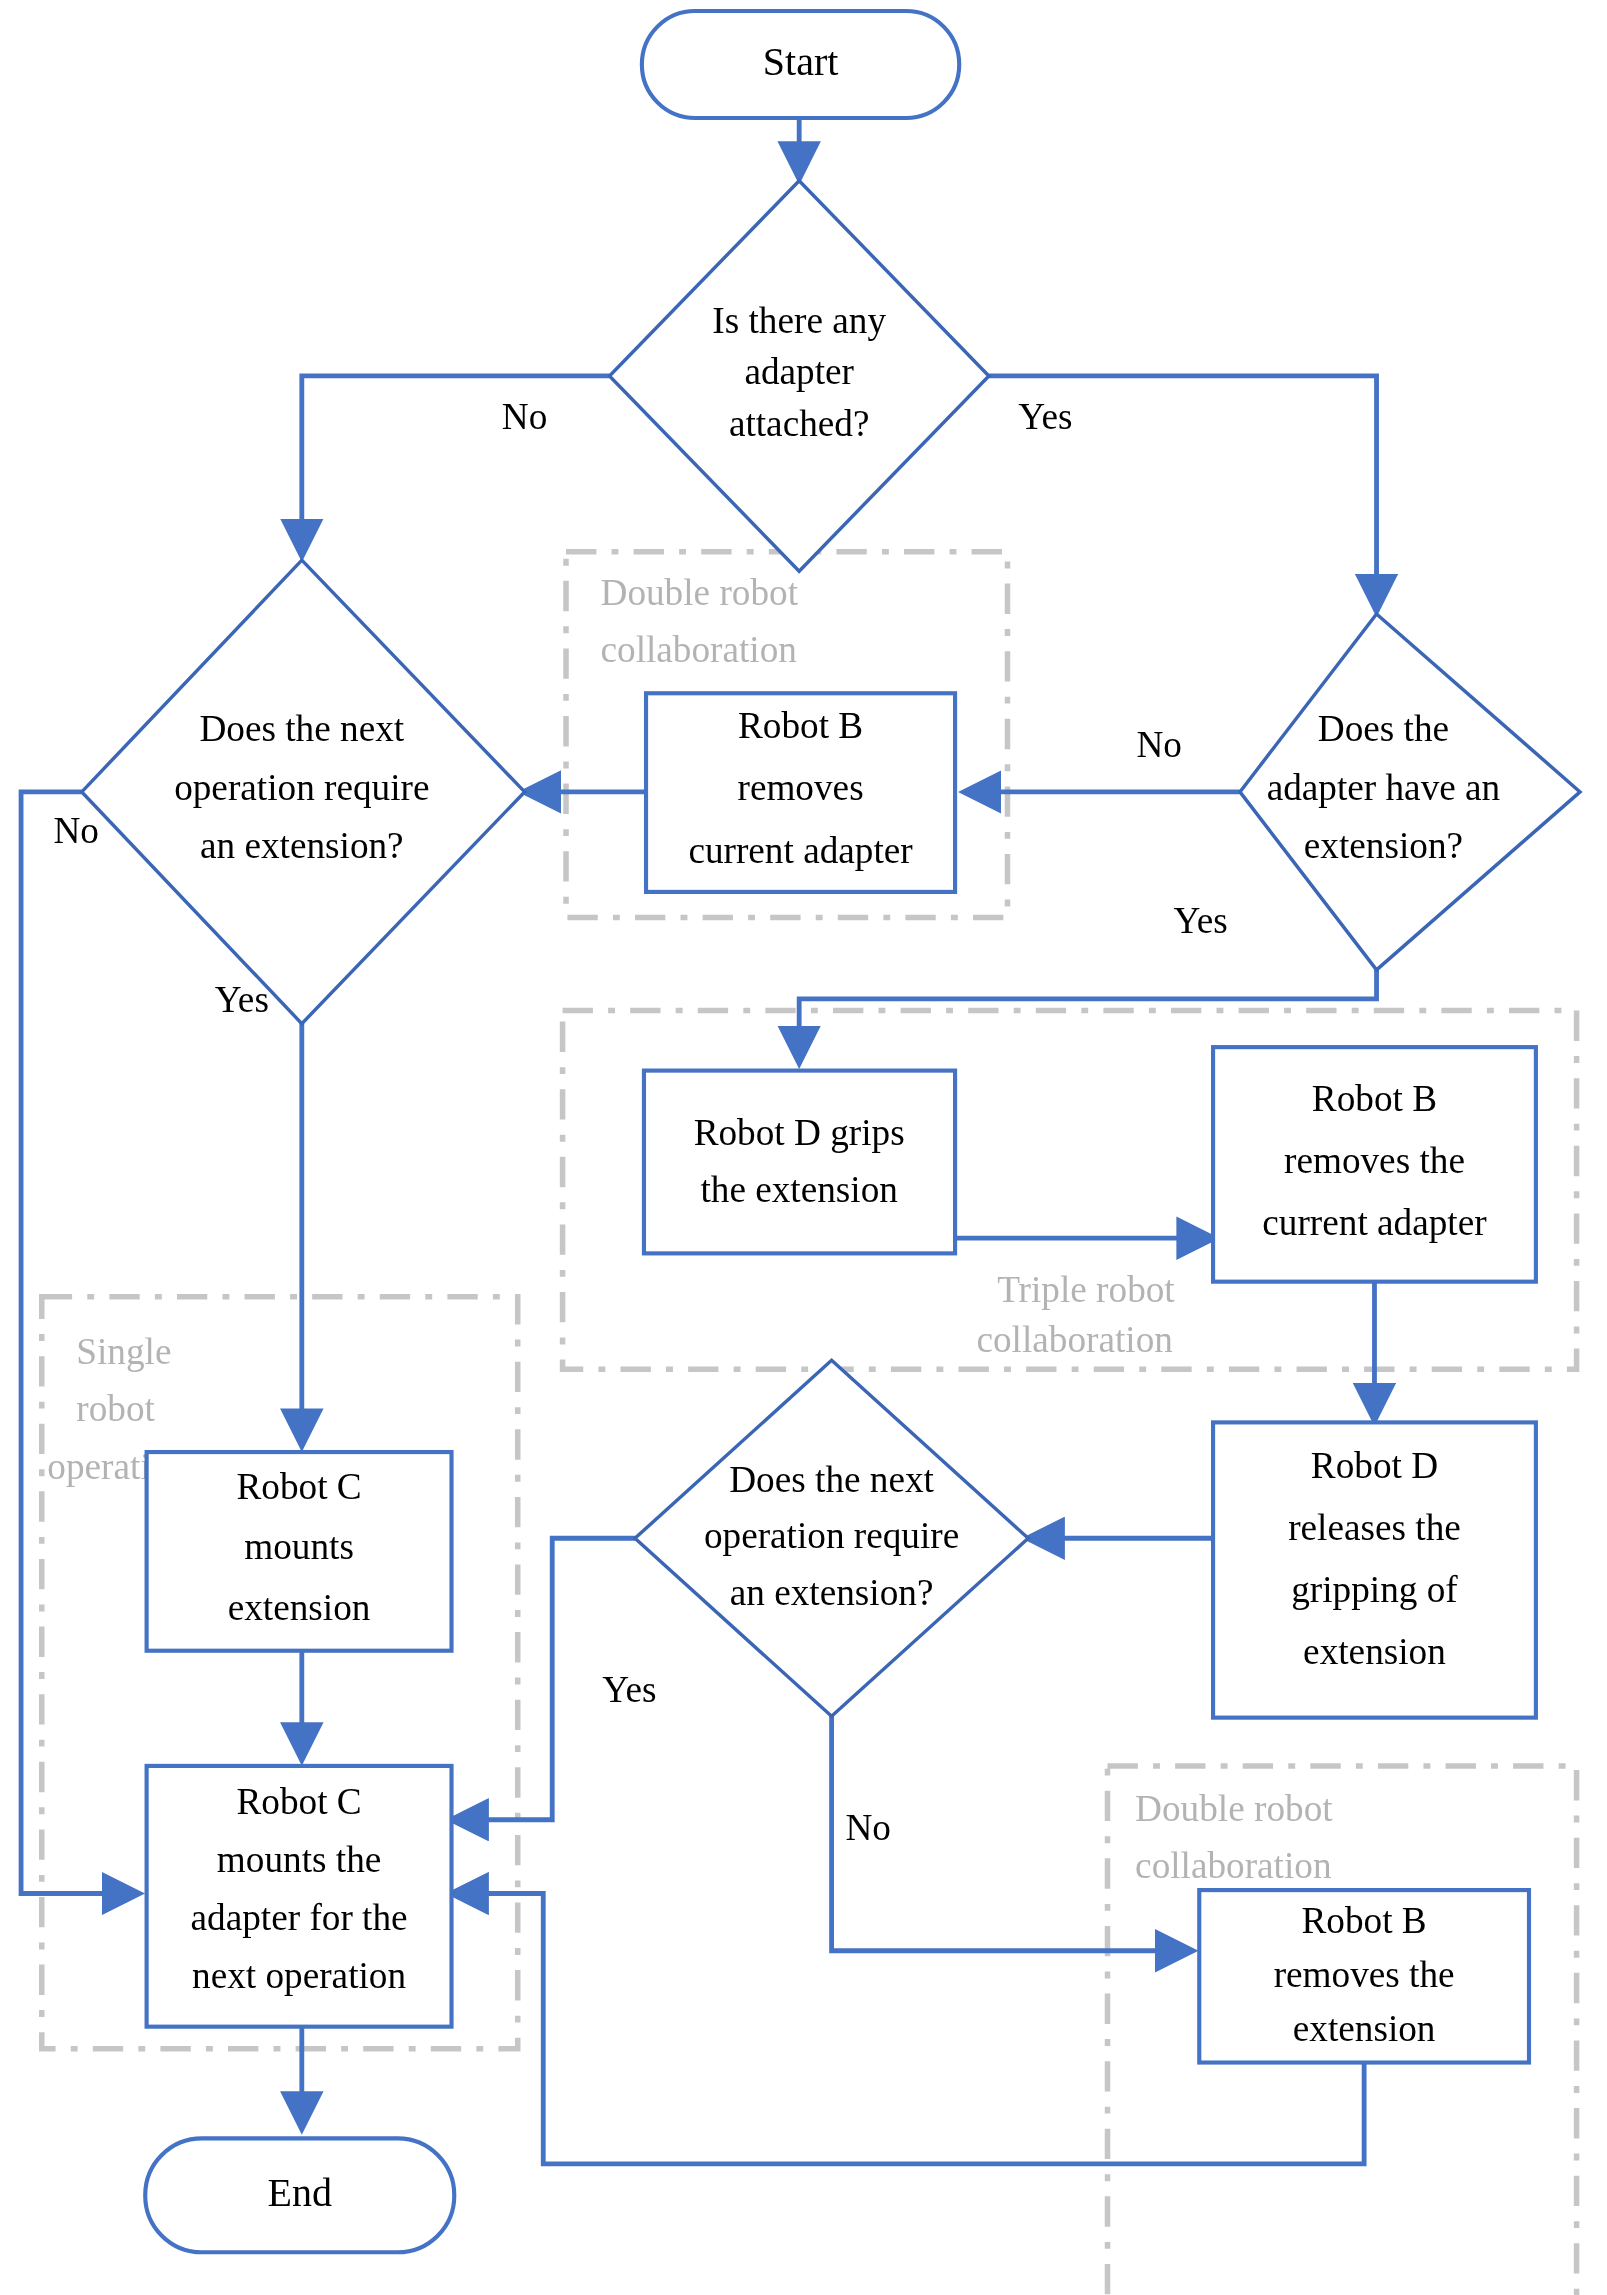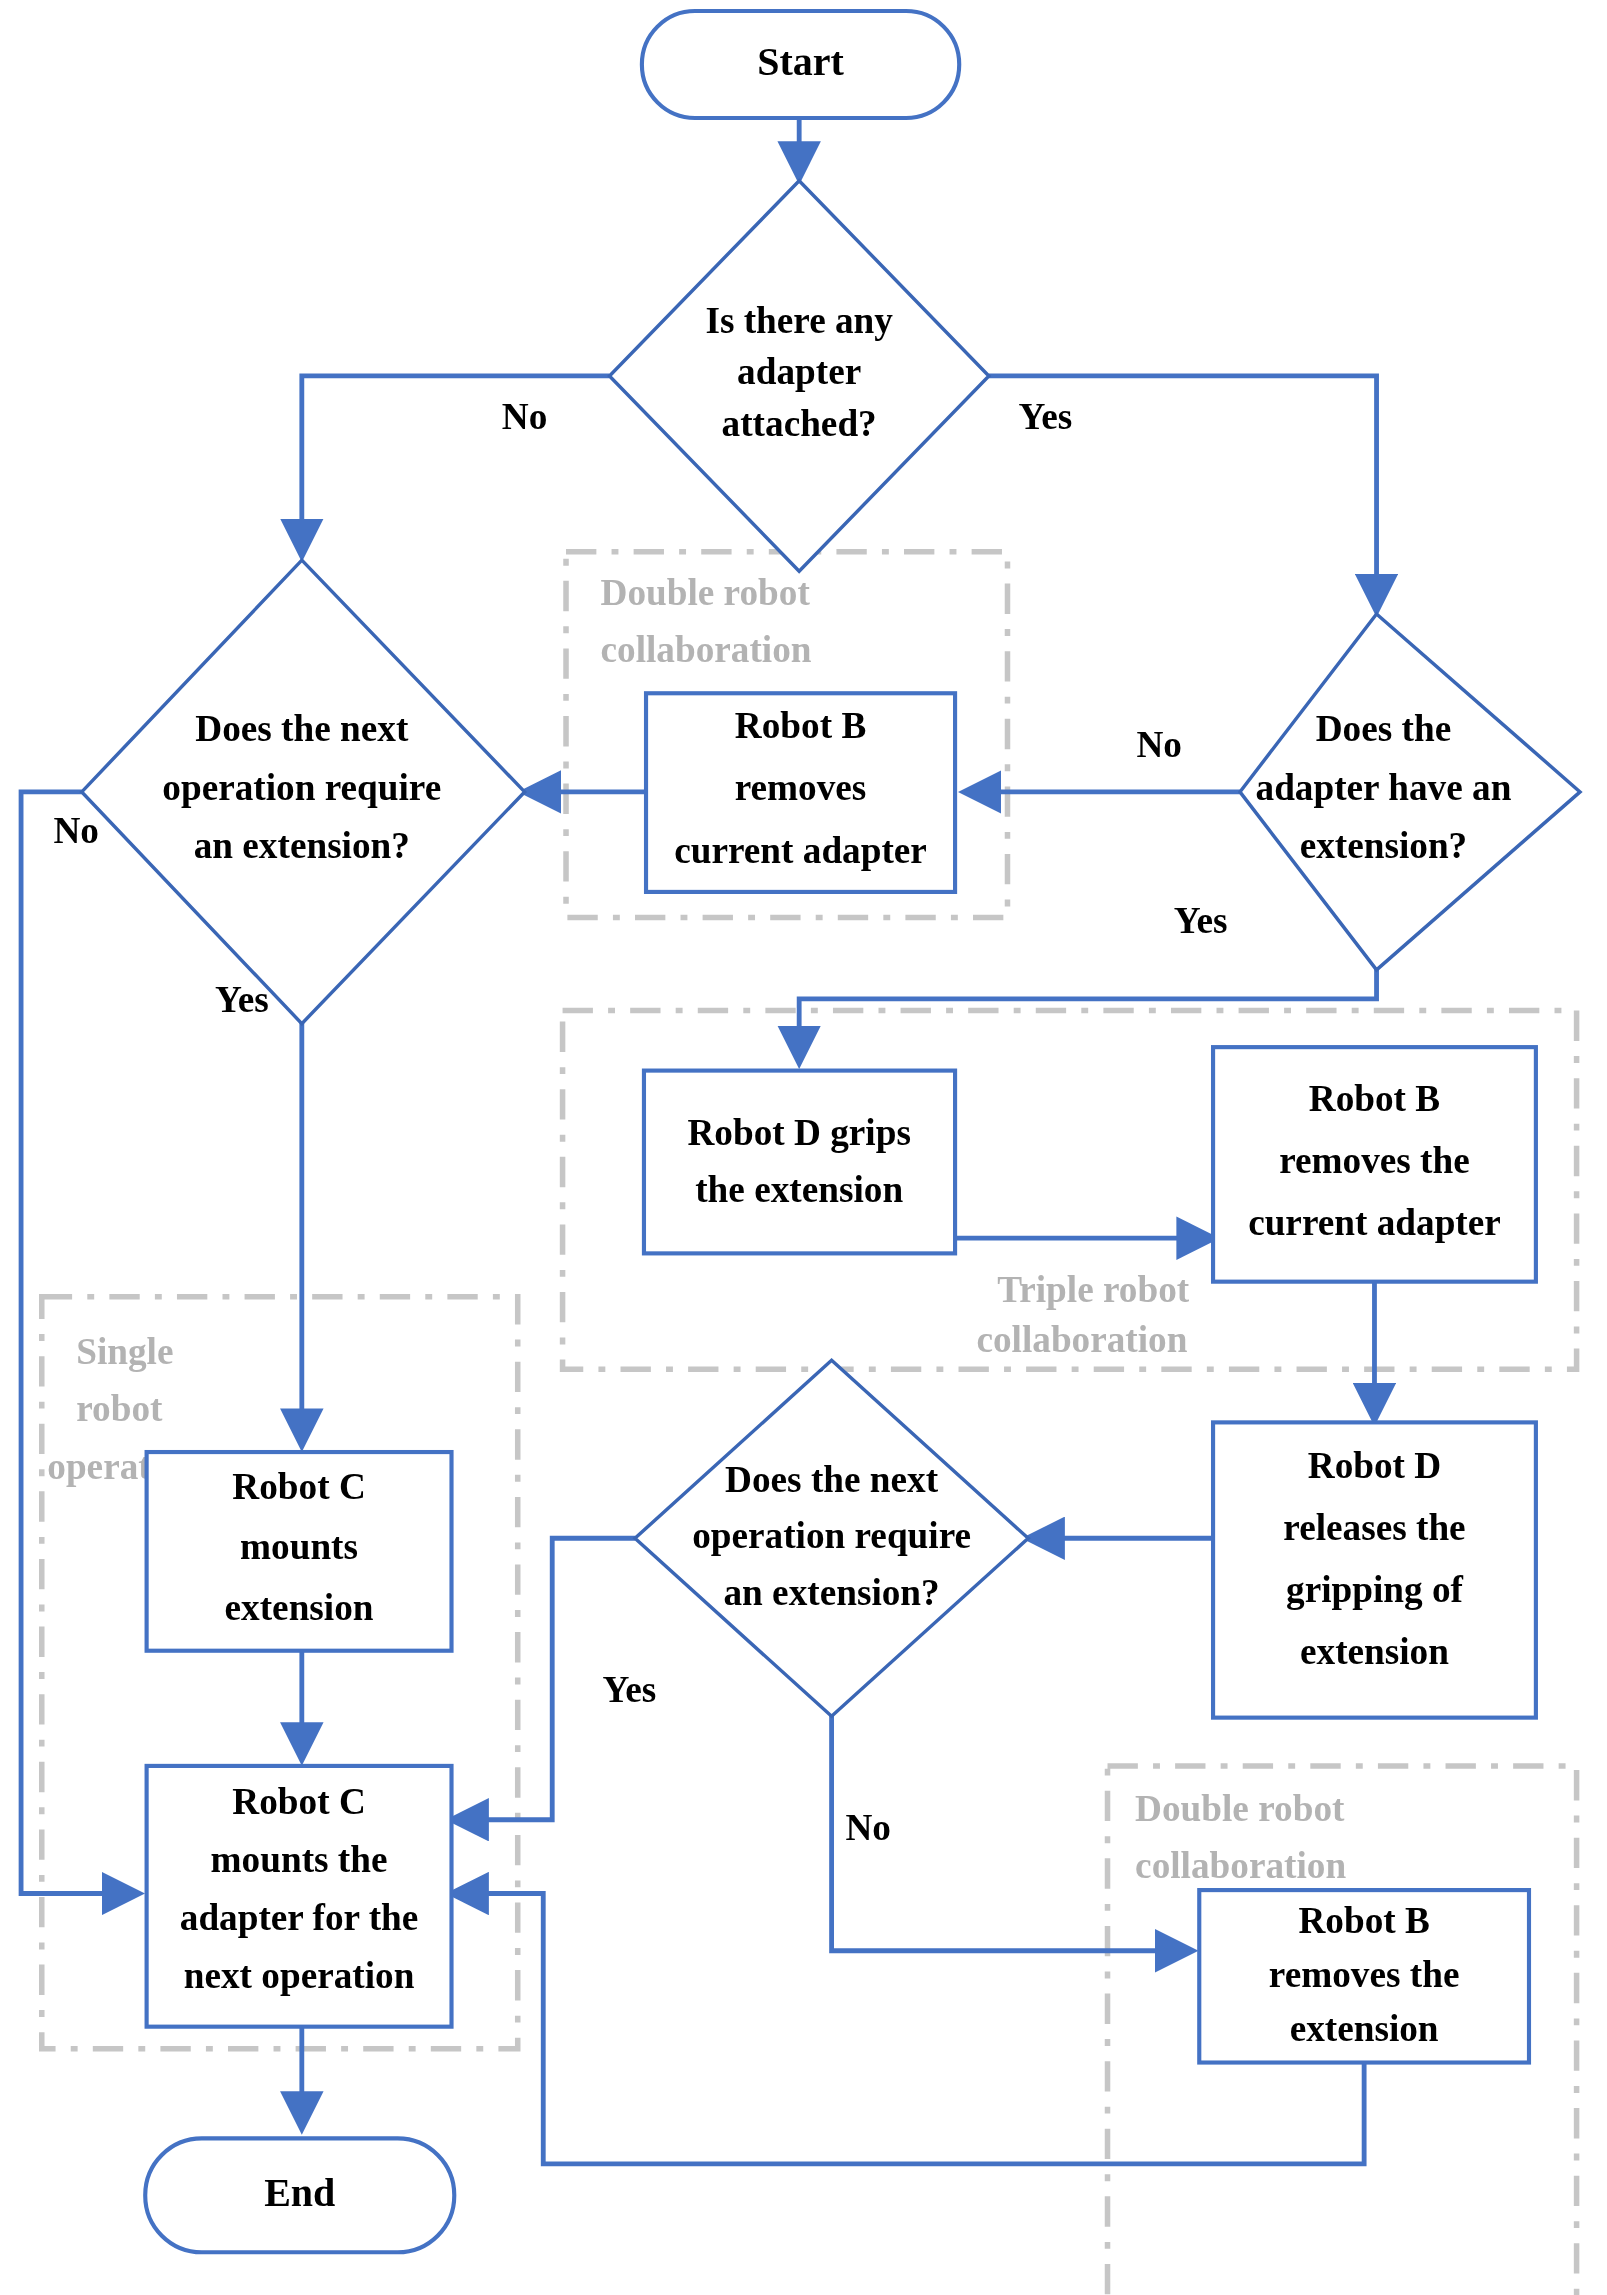--- a/index.html
+++ b/index.html
@@ -1,17 +1,17 @@
 <!DOCTYPE html>
 <html style="font-size:11px"><head>
 <meta charset="utf-8">
 <style>
   html,body{margin:0;padding:0;background:#ffffff;}
   #page{position:relative;width:1323px;height:2295px;background:#fff;
-        font-family:"Liberation Serif","DejaVu Serif",serif;font-weight:bold;}
+        font-family:"Liberation Serif","DejaVu Serif",serif;}
   svg{display:block;width:1608px;height:2295px;}
   .node-text{font-family:"Liberation Serif","DejaVu Serif",serif;
              font-size:54px;fill:#000;text-anchor:middle;dominant-baseline:middle;}
   .term-text{font-family:"Liberation Serif","DejaVu Serif",serif;
              font-size:58px;fill:#000;text-anchor:middle;dominant-baseline:middle;}
   .edge-label{font-family:"Liberation Serif","DejaVu Serif",serif;
               font-size:54px;fill:#000;dominant-baseline:middle;}
   .group-label{font-family:"Liberation Serif","DejaVu Serif",serif;
                font-size:54px;fill:#b3b3b3;dominant-baseline:middle;}
   .shape{fill:#ffffff;stroke:#4472c4;stroke-width:6;}

